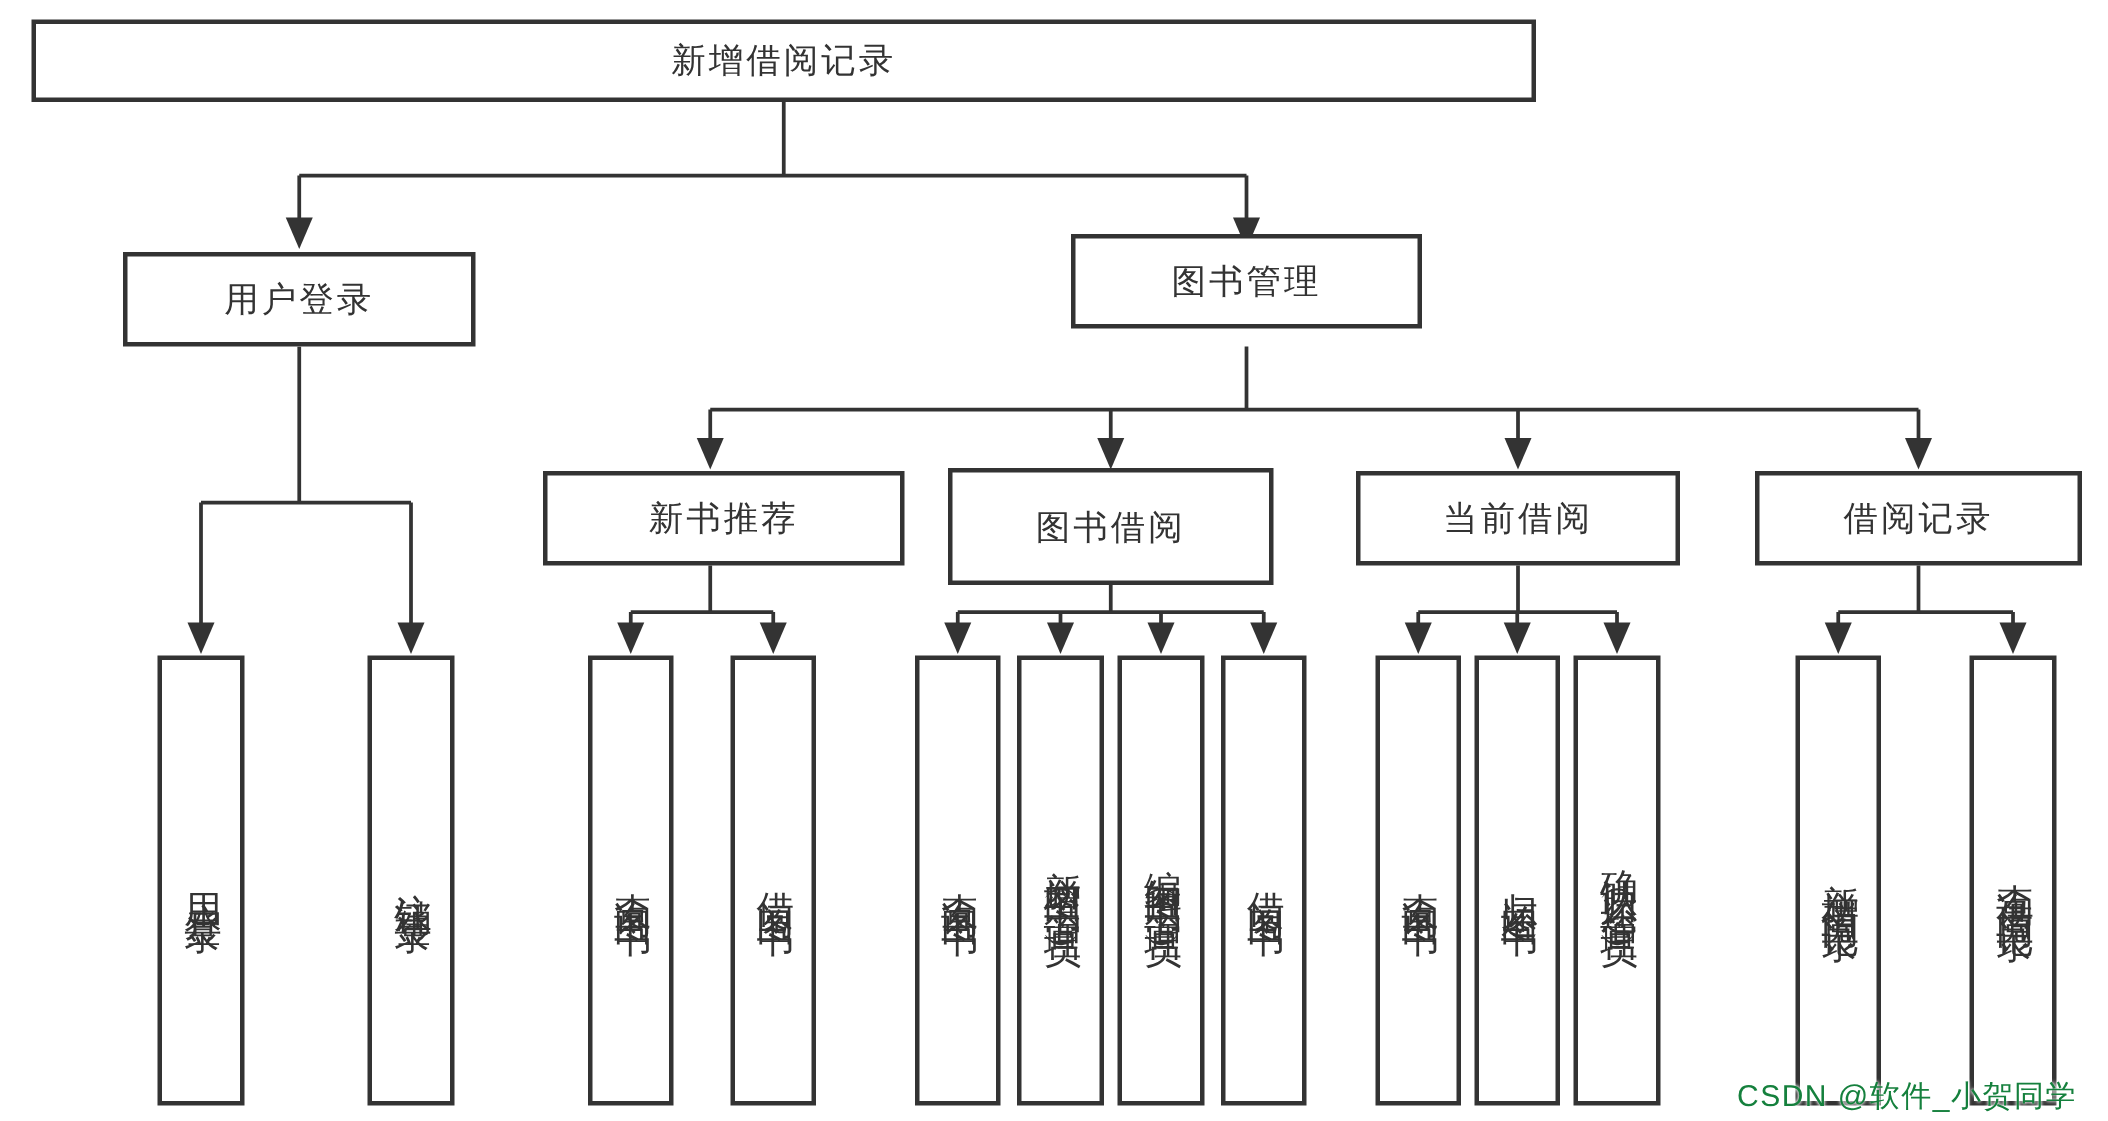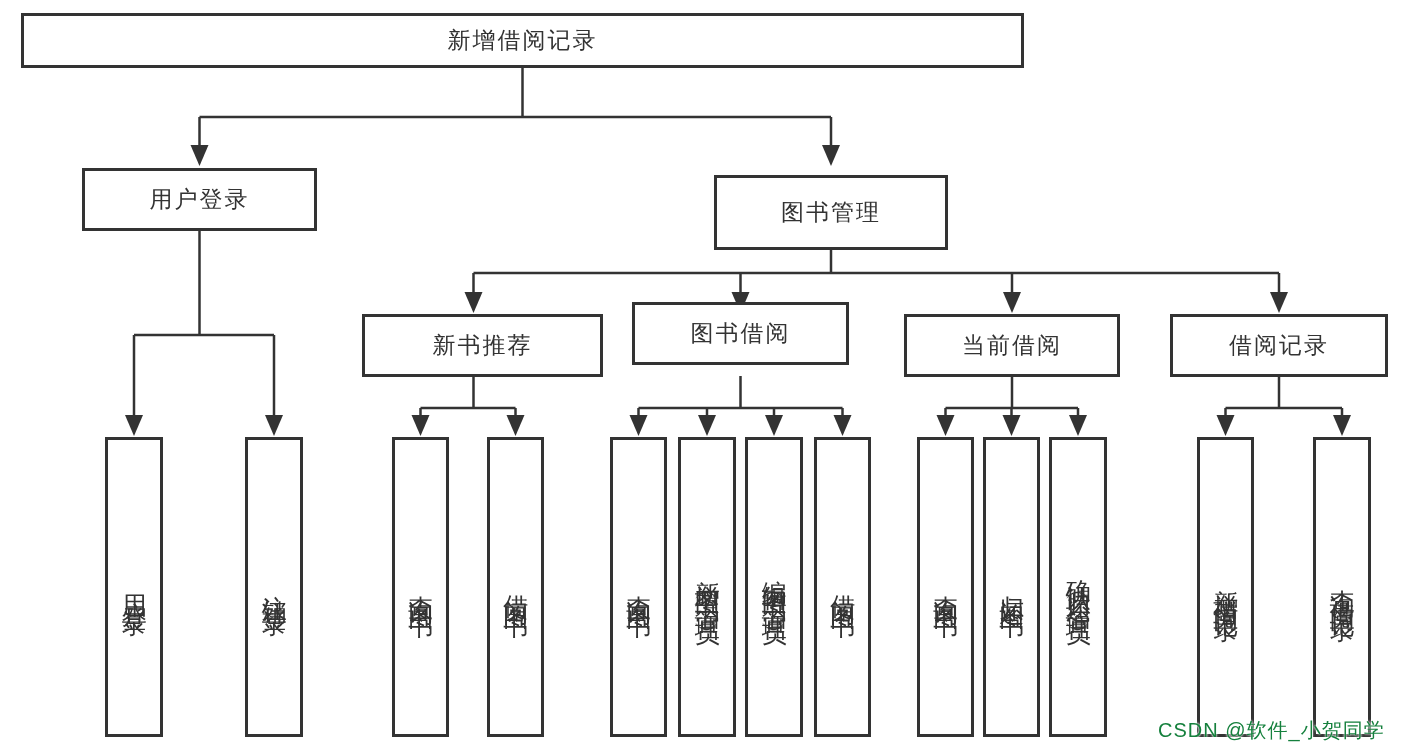--- a/index.html
+++ b/index.html
@@ -102,24 +102,24 @@
       <path d="M1225.5 408 V422"></path>
         <polygon points="1216.5,415 1234.5,415 1225.5,436"></polygon>
       <path d="M1342 408 V422"></path>
         <polygon points="1333,415 1351,415 1342,436"></polygon>
     </g>
   </svg>
 
   <div class="box h" style="left:21px;top:13px;width:1003px;height:55px">新增借阅记录</div>
 
   <div class="box h" style="left:82px;top:168px;width:235px;height:63px">用户登录</div>
-  <div class="box h" style="left:714px;top:175px;width:234px;height:75px">图书管理</div>
+  <div class="box h" style="left:714px;top:156px;width:234px;height:63px">图书管理</div>
 
   <div class="box h" style="left:362px;top:314px;width:241px;height:63px">新书推荐</div>
-  <div class="box h" style="left:632px;top:302px;width:217px;height:63px">图书借阅</div>
+  <div class="box h" style="left:632px;top:312px;width:217px;height:78px">图书借阅</div>
   <div class="box h" style="left:1170px;top:314px;width:218px;height:63px">借阅记录</div>
   <div class="box h" style="left:904px;top:314px;width:216px;height:63px">当前借阅</div>
 
   <div class="box v" style="left:105px;top:437px;width:58px;height:300px">用户登录</div>
   <div class="box v" style="left:245px;top:437px;width:58px;height:300px">注销登录</div>
 
   <div class="box v" style="left:392px;top:437px;width:57px;height:300px">查询图书</div>
   <div class="box v" style="left:487px;top:437px;width:57px;height:300px">借阅图书</div>
 
   <div class="box v" style="left:610px;top:437px;width:57px;height:300px">查询图书</div>

